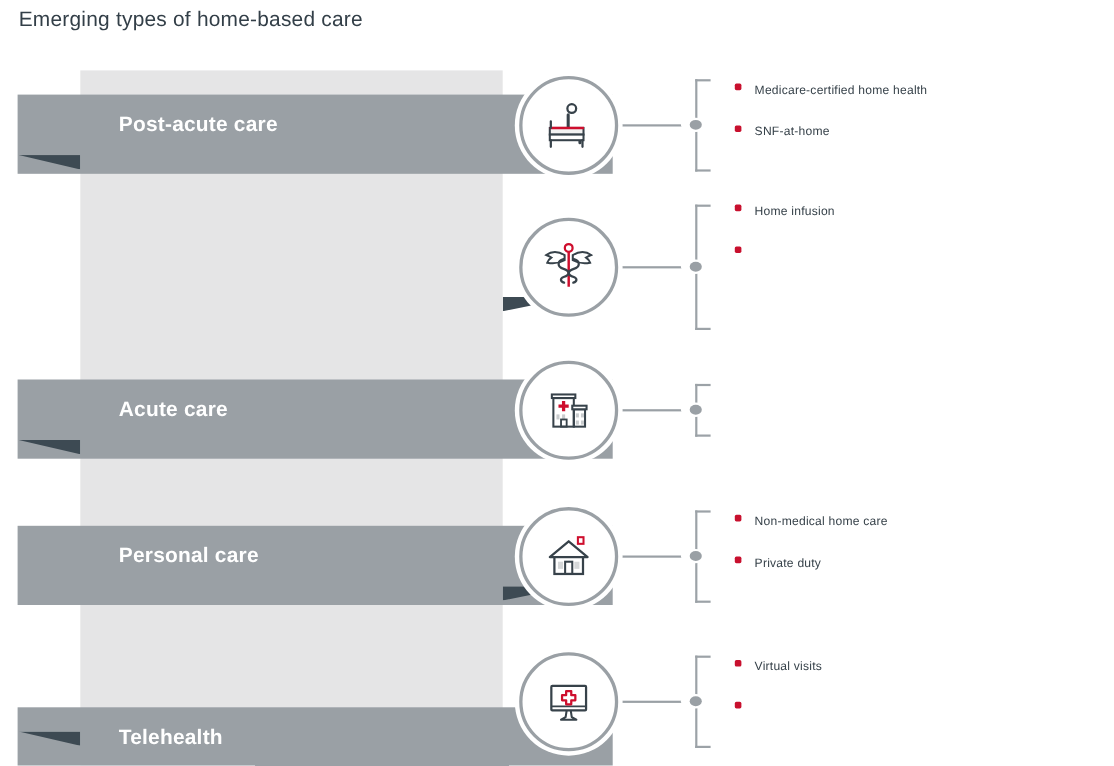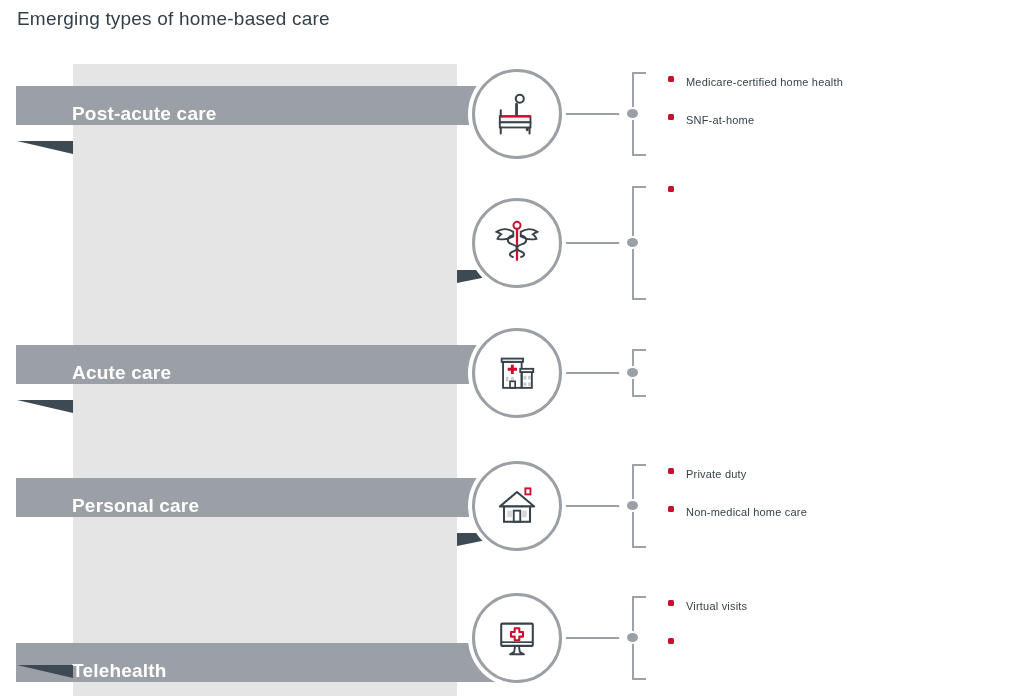--- a/index.html
+++ b/index.html
@@ -9,21 +9,21 @@
   }
   .stage{position:absolute;inset:0;}
   .page-title{
     position:absolute;left:17px;top:8px;font-size:19px;font-weight:normal;
     color:#333F48;letter-spacing:.2px;
   }
   .column-band{
     position:absolute;left:73px;top:64px;width:384px;height:632px;background:#E5E5E6;
   }
   .ribbon{
-    position:absolute;left:16px;width:505px;height:39px;background:#9AA0A5;
+    position:absolute;left:16px;width:505px;height:72px;background:#9AA0A5;padding-left:36px;
   }
   .ribbon .ribbon-label{
     display:block;line-height:55px;padding-left:56px;color:#ffffff;
     font-size:19px;font-weight:bold;letter-spacing:.2px;
   }
   .fold{position:absolute;height:13px;background:#3D4A53;}
   .fold.left{left:17px;width:56px;clip-path:polygon(0 0,100% 0,100% 100%);}
   .fold.right{left:457px;width:64px;clip-path:polygon(0 0,100% 0,0 100%);}
   .icon-circle{
     position:absolute;left:472px;width:84px;height:84px;background:#ffffff;
@@ -102,20 +102,24 @@
     <svg width="52" height="52" viewBox="0 0 56 56" fill="none">
       <circle cx="28" cy="9" r="3.8" stroke="#CE0E2D" stroke-width="2.2"></circle>
       <path d="M28 13 V47" stroke="#CE0E2D" stroke-width="2.4"></path>
       <path d="M24 16 Q14 10 6 16 Q9.5 17.5 11 18.5 Q8 20.5 7 23.5 Q16 25.5 24 21 Z" fill="#fff" stroke="#37424A" stroke-width="2"></path>
       <path d="M32 16 Q42 10 50 16 Q46.5 17.5 45 18.5 Q48 20.5 49 23.5 Q40 25.5 32 21 Z" fill="#fff" stroke="#37424A" stroke-width="2"></path>
       <path d="M23 20 C16.5 22 16.5 27.5 23 29.5 C29.5 31.5 29.5 35.5 23 37.5 C19.5 38.8 19.5 42 23.5 43" stroke="#37424A" stroke-width="2.2" stroke-linecap="round"></path>
       <path d="M33 20 C39.5 22 39.5 27.5 33 29.5 C26.5 31.5 26.5 35.5 33 37.5 C36.5 38.8 36.5 42 32.5 43" stroke="#37424A" stroke-width="2.2" stroke-linecap="round"></path>
     </svg>
   </div>
   <ul class="bullet-list" style="top:185.5px">
+    <li>
+        <span class="bullet"></span>
+        <span>Home infusion</span>
+      </li>
     <li>
         <span class="bullet"></span>
       </li>
   </ul>
 
   <div class="ribbon" style="top:345px">
     <span class="ribbon-label">Acute care</span>
   </div>
   <div class="fold left" style="top:400px"></div>
   <div class="connector" style="top:371.5px"></div>
@@ -153,25 +157,25 @@
       <path d="M9.5 28.5 L28 13 L46.5 28.5 Z" fill="#fff" stroke="#37424A" stroke-width="2.2" stroke-linejoin="round"></path>
       <rect x="14" y="28.5" width="28" height="16.5" fill="#fff" stroke="#37424A" stroke-width="2.2"></rect>
       <rect x="17.5" y="33" width="5" height="7" fill="#D6D8D9"></rect>
       <rect x="33.5" y="33" width="5" height="7" fill="#D6D8D9"></rect>
       <rect x="24.5" y="33" width="7" height="12" stroke="#37424A" stroke-width="2"></rect>
     </svg>
   </div>
   <ul class="bullet-list" style="top:467.5px">
     <li>
         <span class="bullet"></span>
+        <span>Non-medical home care</span>
+      </li>
+    <li>
+        <span class="bullet"></span>
         <span>Private duty</span>
-      </li>
-    <li>
-        <span class="bullet"></span>
-        <span>Non-medical home care</span>
       </li>
   </ul>
 
   <div class="ribbon" style="top:643px">
     <span class="ribbon-label">Telehealth</span>
   </div>
   <div class="fold left" style="top:665px"></div>
   <div class="connector" style="top:636.5px"></div>
   <div class="bracket" style="top:595.5px;height:84px"></div>
   <div class="dot-halo" style="top:631px"></div>

